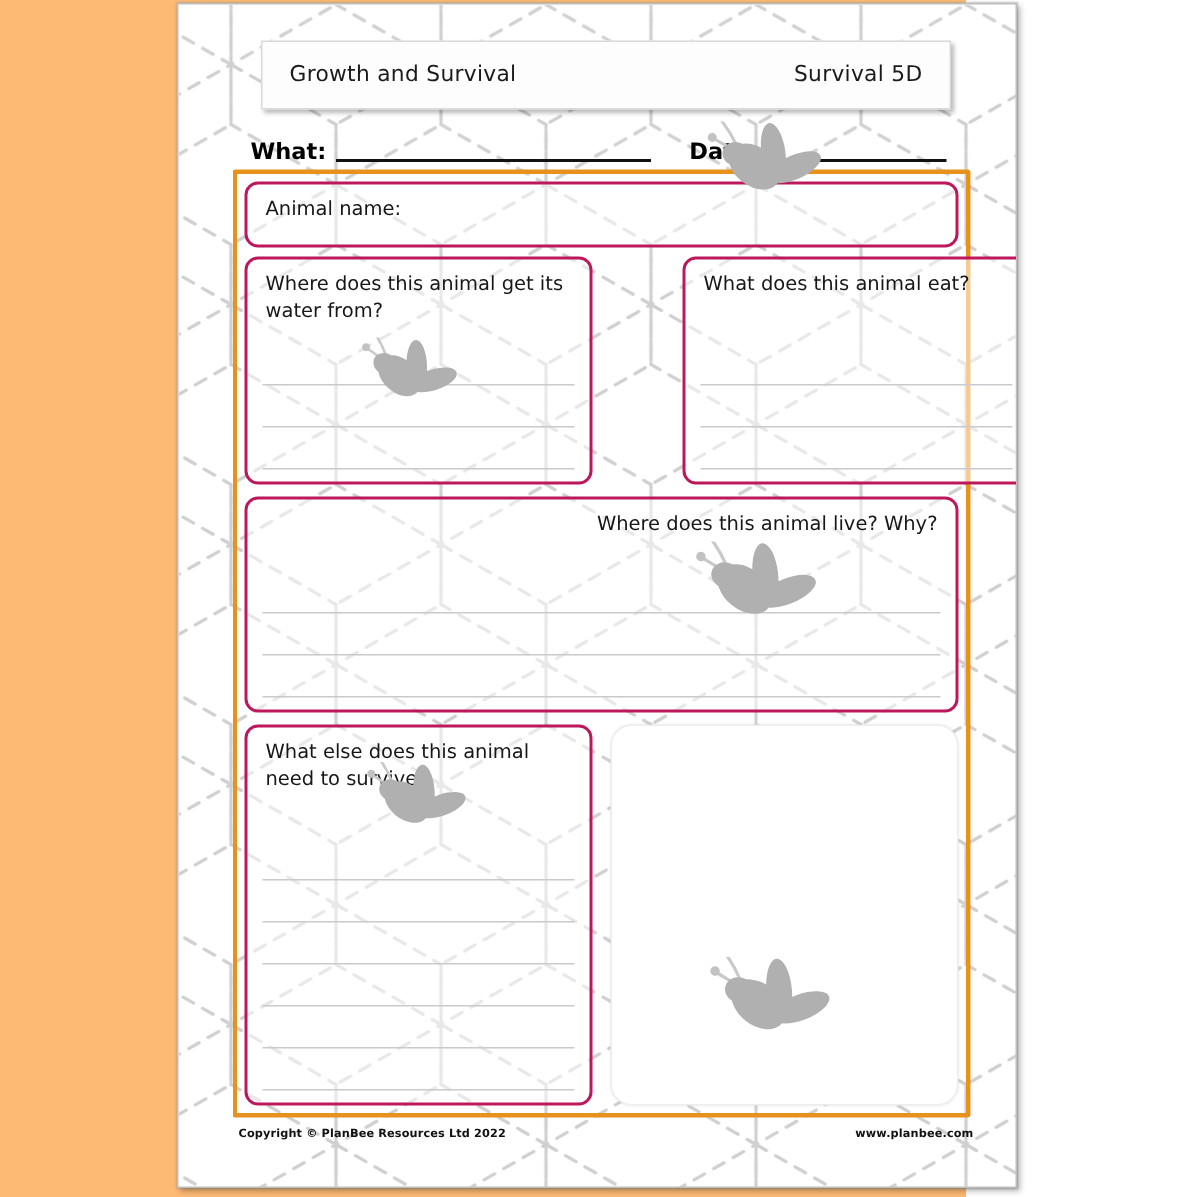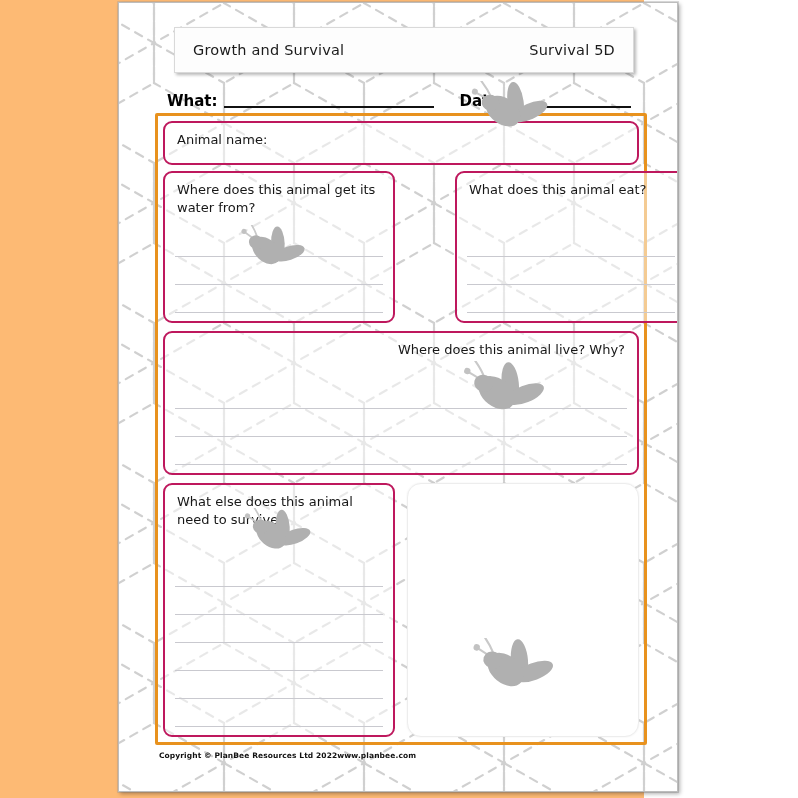--- a/index.html
+++ b/index.html
@@ -155,20 +155,21 @@
     z-index: 3;
   }
 
   
   .footer {
     position: absolute;
     left: 40px;
     top: 748px;
     width: 490px;
     display: flex;
+    justify-content: space-between;
     align-items: center;
     z-index: 4;
   }
   .footer span {
     font-size: 7.5px;
     font-weight: bold;
     color: #111;
     letter-spacing: 0.1px;
   }
 

